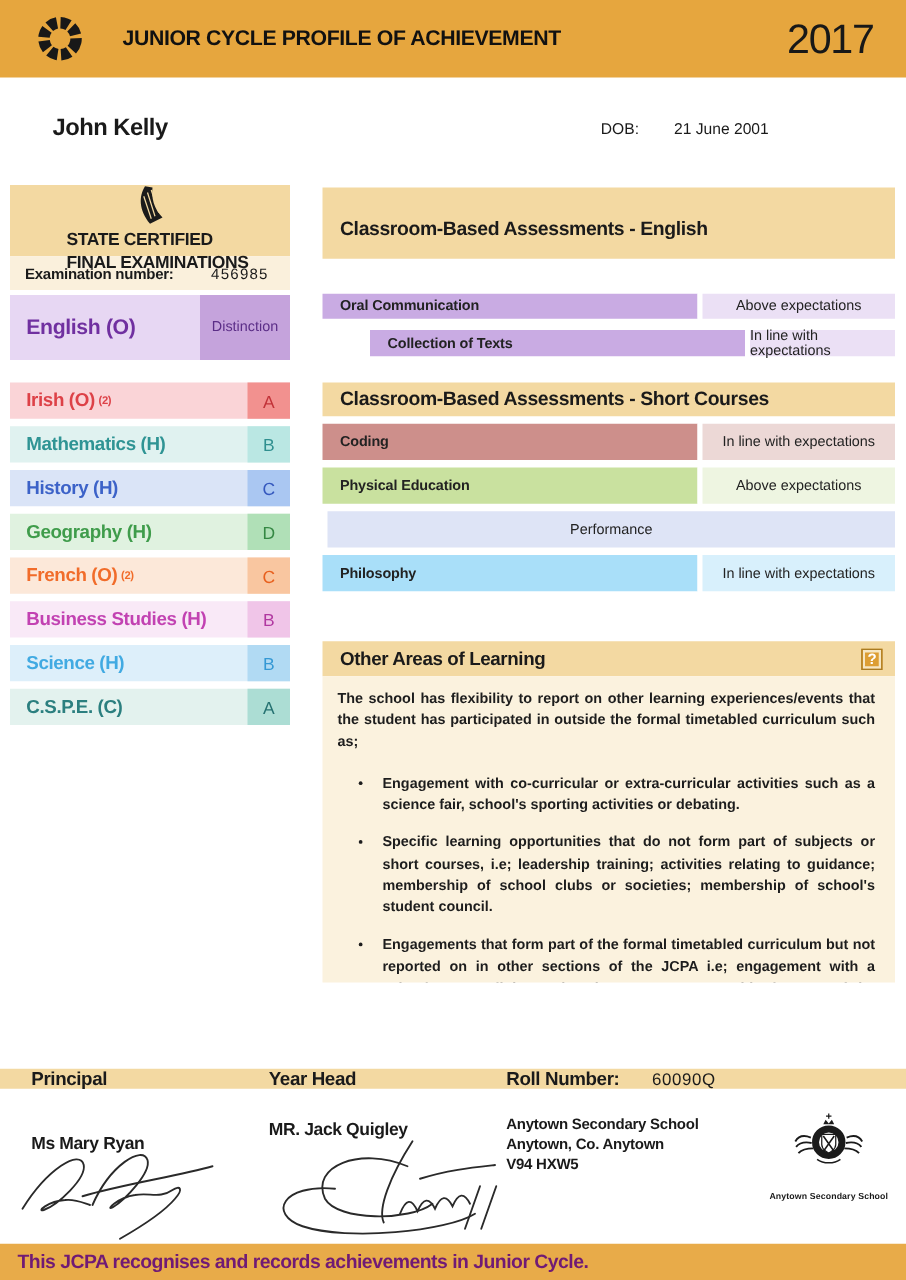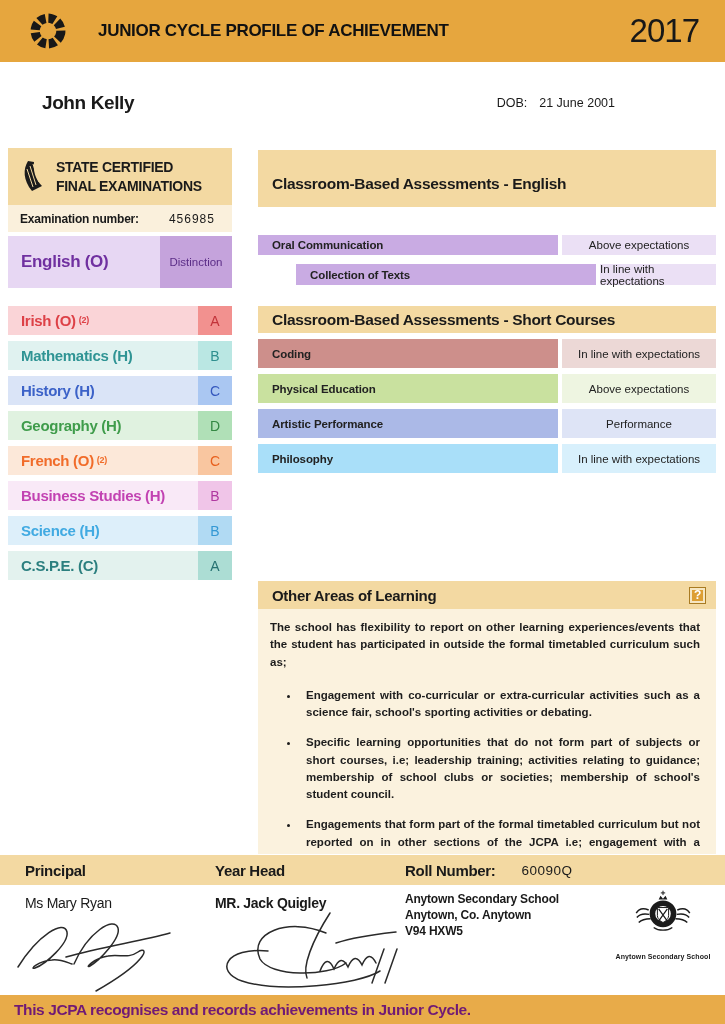--- a/index.html
+++ b/index.html
@@ -12,25 +12,25 @@
   
   .top-band { position:absolute; top:0; left:0; right:0; height:62px;
     background:#E6A63E; display:flex; align-items:center; padding:0 26px; }
   .logo { width:44px; height:44px; margin-right:28px; flex:none; }
   .doc-title { font-size:17px; font-weight:700; letter-spacing:-0.3px; color:#111; }
   .doc-year { margin-left:auto; font-size:33px; font-weight:400; letter-spacing:-1px; color:#181818; }
   
   .student-row { position:absolute; top:88px; left:42px; right:62px; height:30px;
     display:flex; align-items:center; }
   .student-name { font-size:19px; font-weight:700; letter-spacing:-0.4px; }
-  .dob { margin-left:auto; margin-right:48px; display:flex; gap:12px; font-size:12.5px; }
+  .dob { margin-left:auto; margin-right:48px; display:flex; gap:28px; font-size:12.5px; }
   .dob .lbl { font-weight:400; }
   
   .left-col { position:absolute; left:8px; top:148px; width:224px; }
-  .exam-header { height:57px; background:#F3D9A2; display:flex; align-items:center; padding-left:12px; }
+  .exam-header { height:57px; background:#F3D9A2; display:flex; align-items:center; padding-left:12px;flex-direction:column; }
   .harp { width:26px; height:34px; margin-right:10px; flex:none; }
   .exam-title { font-size:14px; font-weight:700; line-height:1.3; letter-spacing:-0.3px; }
   .exam-number { height:27px; background:#FAF0DC; display:flex; align-items:center; padding-left:12px; font-size:12px; }
   .exam-number .lbl { font-weight:700; letter-spacing:-0.2px; }
   .exam-number .val { margin-left:30px; font-weight:400; letter-spacing:1px; }
   .featured-row { margin-top:4px; height:52px; display:flex; }
   .featured-label { flex:1; display:flex; align-items:center; padding-left:13px;
     font-size:17px; font-weight:700; letter-spacing:-0.3px; }
   .featured-grade { width:72px; display:flex; align-items:center; justify-content:center;
     font-size:11.5px; }
@@ -58,26 +58,26 @@
   .help-icon { margin-left:auto; width:17px; height:17px; background:#DD9E33;
     border:1px solid #A97B22; box-shadow:0 0 0 2px #F6E6C2 inset;
     color:#fff; font-size:12px; font-weight:700; display:flex; align-items:center;
     justify-content:center; cursor:pointer; }
   .oal-body { background:#FBF2DE; padding:10px 16px 14px 12px; height:245px; overflow:hidden; }
   .oal-intro { font-size:11.5px; font-weight:700; line-height:1.5; text-align:justify; color:#1d1d1d; }
   .oal-list { margin:16px 0 0 30px; }
   .oal-list li { font-size:11.5px; font-weight:700; line-height:1.5; text-align:justify;
     margin-bottom:13px; padding-left:6px; color:#1d1d1d; }
   
-  .sign-band { position:absolute; top:855px; left:0; right:0; height:30px; background:#F3D9A2;
+  .sign-band { position:absolute; top:855px; left:0; right:0; height:16px; background:#F3D9A2;
     display:flex; align-items:center; padding-left:25px; font-size:15px; font-weight:700; letter-spacing:-0.3px; }
   .sign-band .c1 { width:190px; } .sign-band .c2 { width:190px; }
   .sign-band .roll-val { margin-left:26px; font-weight:400; font-size:13.5px; letter-spacing:0.5px; }
   .sign-area { position:absolute; top:885px; left:0; right:0; height:110px; }
-  .p-name { position:absolute; left:25px; top:10px; font-size:14px; font-weight:400; letter-spacing:-0.3px; }
+  .p-name { position:absolute; left:25px; top:21px; font-size:14px; font-weight:700; letter-spacing:-0.3px; }
   .y-name { position:absolute; left:215px; top:10px; font-size:14px; font-weight:700; letter-spacing:-0.3px; }
   .p-sig { position:absolute; left:8px; top:22px; }
   .y-sig { position:absolute; left:208px; top:18px; }
   .address { position:absolute; left:405px; top:6px; font-size:12px; font-weight:700;
     line-height:1.35; letter-spacing:-0.2px; }
   .crest-wrap { position:absolute; left:615px; top:2px; width:96px; text-align:center; }
   .crest { width:56px; height:56px; }
   .crest-caption { margin-top:6px; font-size:7px; font-weight:700; letter-spacing:0.1px; }
   .bottom-band { position:absolute; bottom:0; left:0; right:0; height:29px; background:#E8AB49;
     display:flex; align-items:center; padding-left:14px; font-size:15.5px; font-weight:700;
@@ -222,33 +222,32 @@
           <div class="cba-result" style="background: rgb(236, 216, 214);">In line with expectations</div>
         </div>
 
         <div class="cba-row" style="height:29px;">
           <div class="cba-label" style="background: rgb(201, 225, 159);">Physical Education</div>
           <div class="cba-gap"></div>
           <div class="cba-result" style="background: rgb(238, 245, 225);">Above expectations</div>
         </div>
 
         <div class="cba-row" style="height:29px;">
-          <div class="cba-label" style="background: rgb(171, 185, 231);">Artistic Performance</div>
           <div class="cba-gap"></div>
           <div class="cba-result" style="background: rgb(222, 228, 246);">Performance</div>
         </div>
 
         <div class="cba-row" style="height:29px;">
           <div class="cba-label" style="background: rgb(169, 223, 249);">Philosophy</div>
           <div class="cba-gap"></div>
           <div class="cba-result" style="background: rgb(216, 240, 252);">In line with expectations</div>
         </div>
       </div>
 
-    <div class="oal-header" style="margin-top:108px;">
+    <div class="oal-header" style="margin-top:40px;">
       <span>Other Areas of Learning</span>
       <span class="help-icon">?</span>
     </div>
     <div class="oal-body">
       <div class="oal-intro">The school has flexibility to report on other learning experiences/events that the student has participated in outside the formal timetabled curriculum such as;</div>
       <ul class="oal-list">
 
           <li>Engagement with co-curricular or extra-curricular activities such as a science fair, school's sporting activities or debating.</li>
 
           <li>Specific learning opportunities that do not form part of subjects or short courses, i.e; leadership training; activities relating to guidance; membership of school clubs or societies; membership of school's student council.</li>

